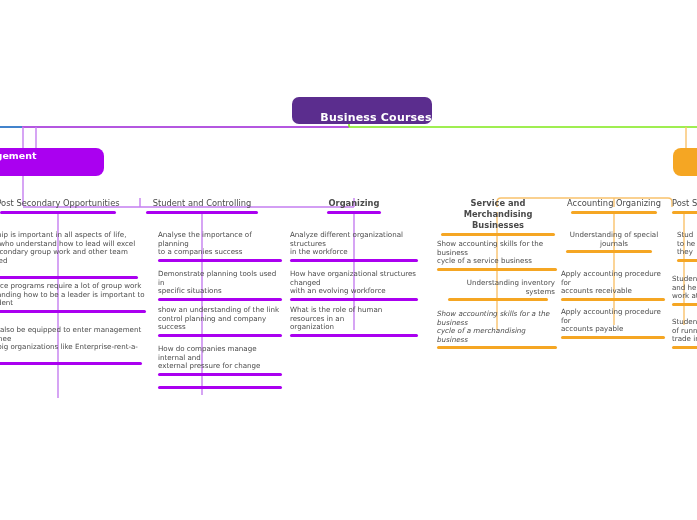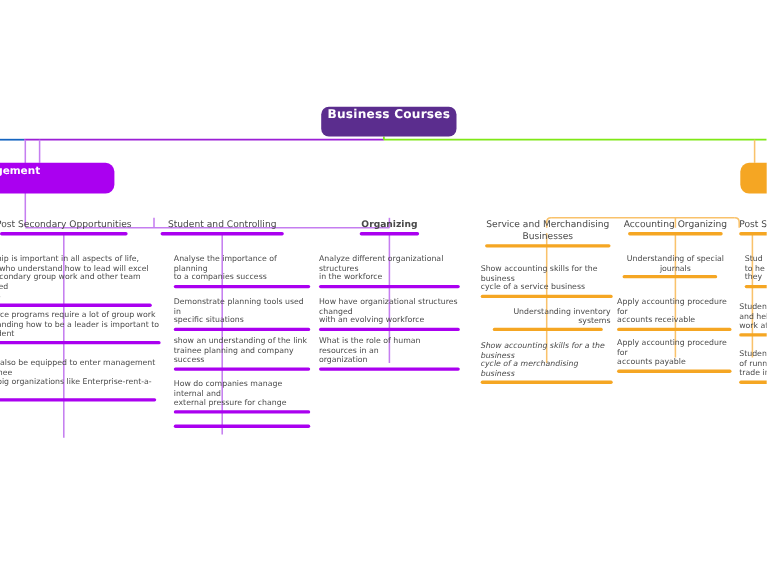--- a/index.html
+++ b/index.html
@@ -27,27 +27,28 @@
     width: 697px;
     height: 520px;
     pointer-events: none;
   }
 
   
   .root-node {
     position: absolute;
     left: 292px;
     top: 97px;
-    width: 123px;
+    width: 112px;
     height: 27px;
     background: #5b2d8e;
     border-radius: 7px;
     display: flex;
-    align-items: flex-start;
+    align-items: flex-end;
     justify-content: center;
+    padding-left: 28px;
   }
   .root-node .label {
     color: #ffffff;
     font-size: 11px;
     font-weight: bold;
     letter-spacing: .2px;
     white-space: nowrap;
   }
 
   
@@ -217,21 +218,21 @@
   </div>
 
   <div class="leaf" style="left:158px; top:270px; width:124px;">
     <div class="text">Demonstrate planning tools used in
 specific situations</div>
     <div class="bar purple" style="width:124px;"></div>
   </div>
 
   <div class="leaf" style="left:158px; top:306px; width:124px;">
     <div class="text">show an understanding of the link
-trainee planning and company success</div>
+control planning and company success</div>
     <div class="bar purple" style="width:124px;"></div>
   </div>
 
   <div class="leaf" style="left:158px; top:345px; width:124px;">
     <div class="text">How do companies manage internal and
 external pressure for change</div>
     <div class="bar purple" style="width:124px;"></div>
   </div>
 
   <div class="leaf" style="left:158px; top:384px; width:124px;">
@@ -254,21 +255,21 @@
 with an evolving workforce</div>
     <div class="bar purple" style="width:128px;"></div>
   </div>
 
   <div class="leaf" style="left:290px; top:306px; width:128px;">
     <div class="text">What is the role of human resources in an
 organization</div>
     <div class="bar purple" style="width:128px;"></div>
   </div>
 
-  <div class="branch" style="left:437px; top:198px; width:122px;">
+  <div class="branch" style="left:437px; top:198px; width:122px;font-weight:bold;">
     <div class="title">Service and Merchandising
 Businesses</div>
     <div class="bar orange" style="width:114px;"></div>
   </div>
 
   <div class="leaf" style="left:437px; top:240px; width:120px;">
     <div class="text">Show accounting skills for the business
 cycle of a service business</div>
     <div class="bar orange" style="width:120px;"></div>
   </div>

